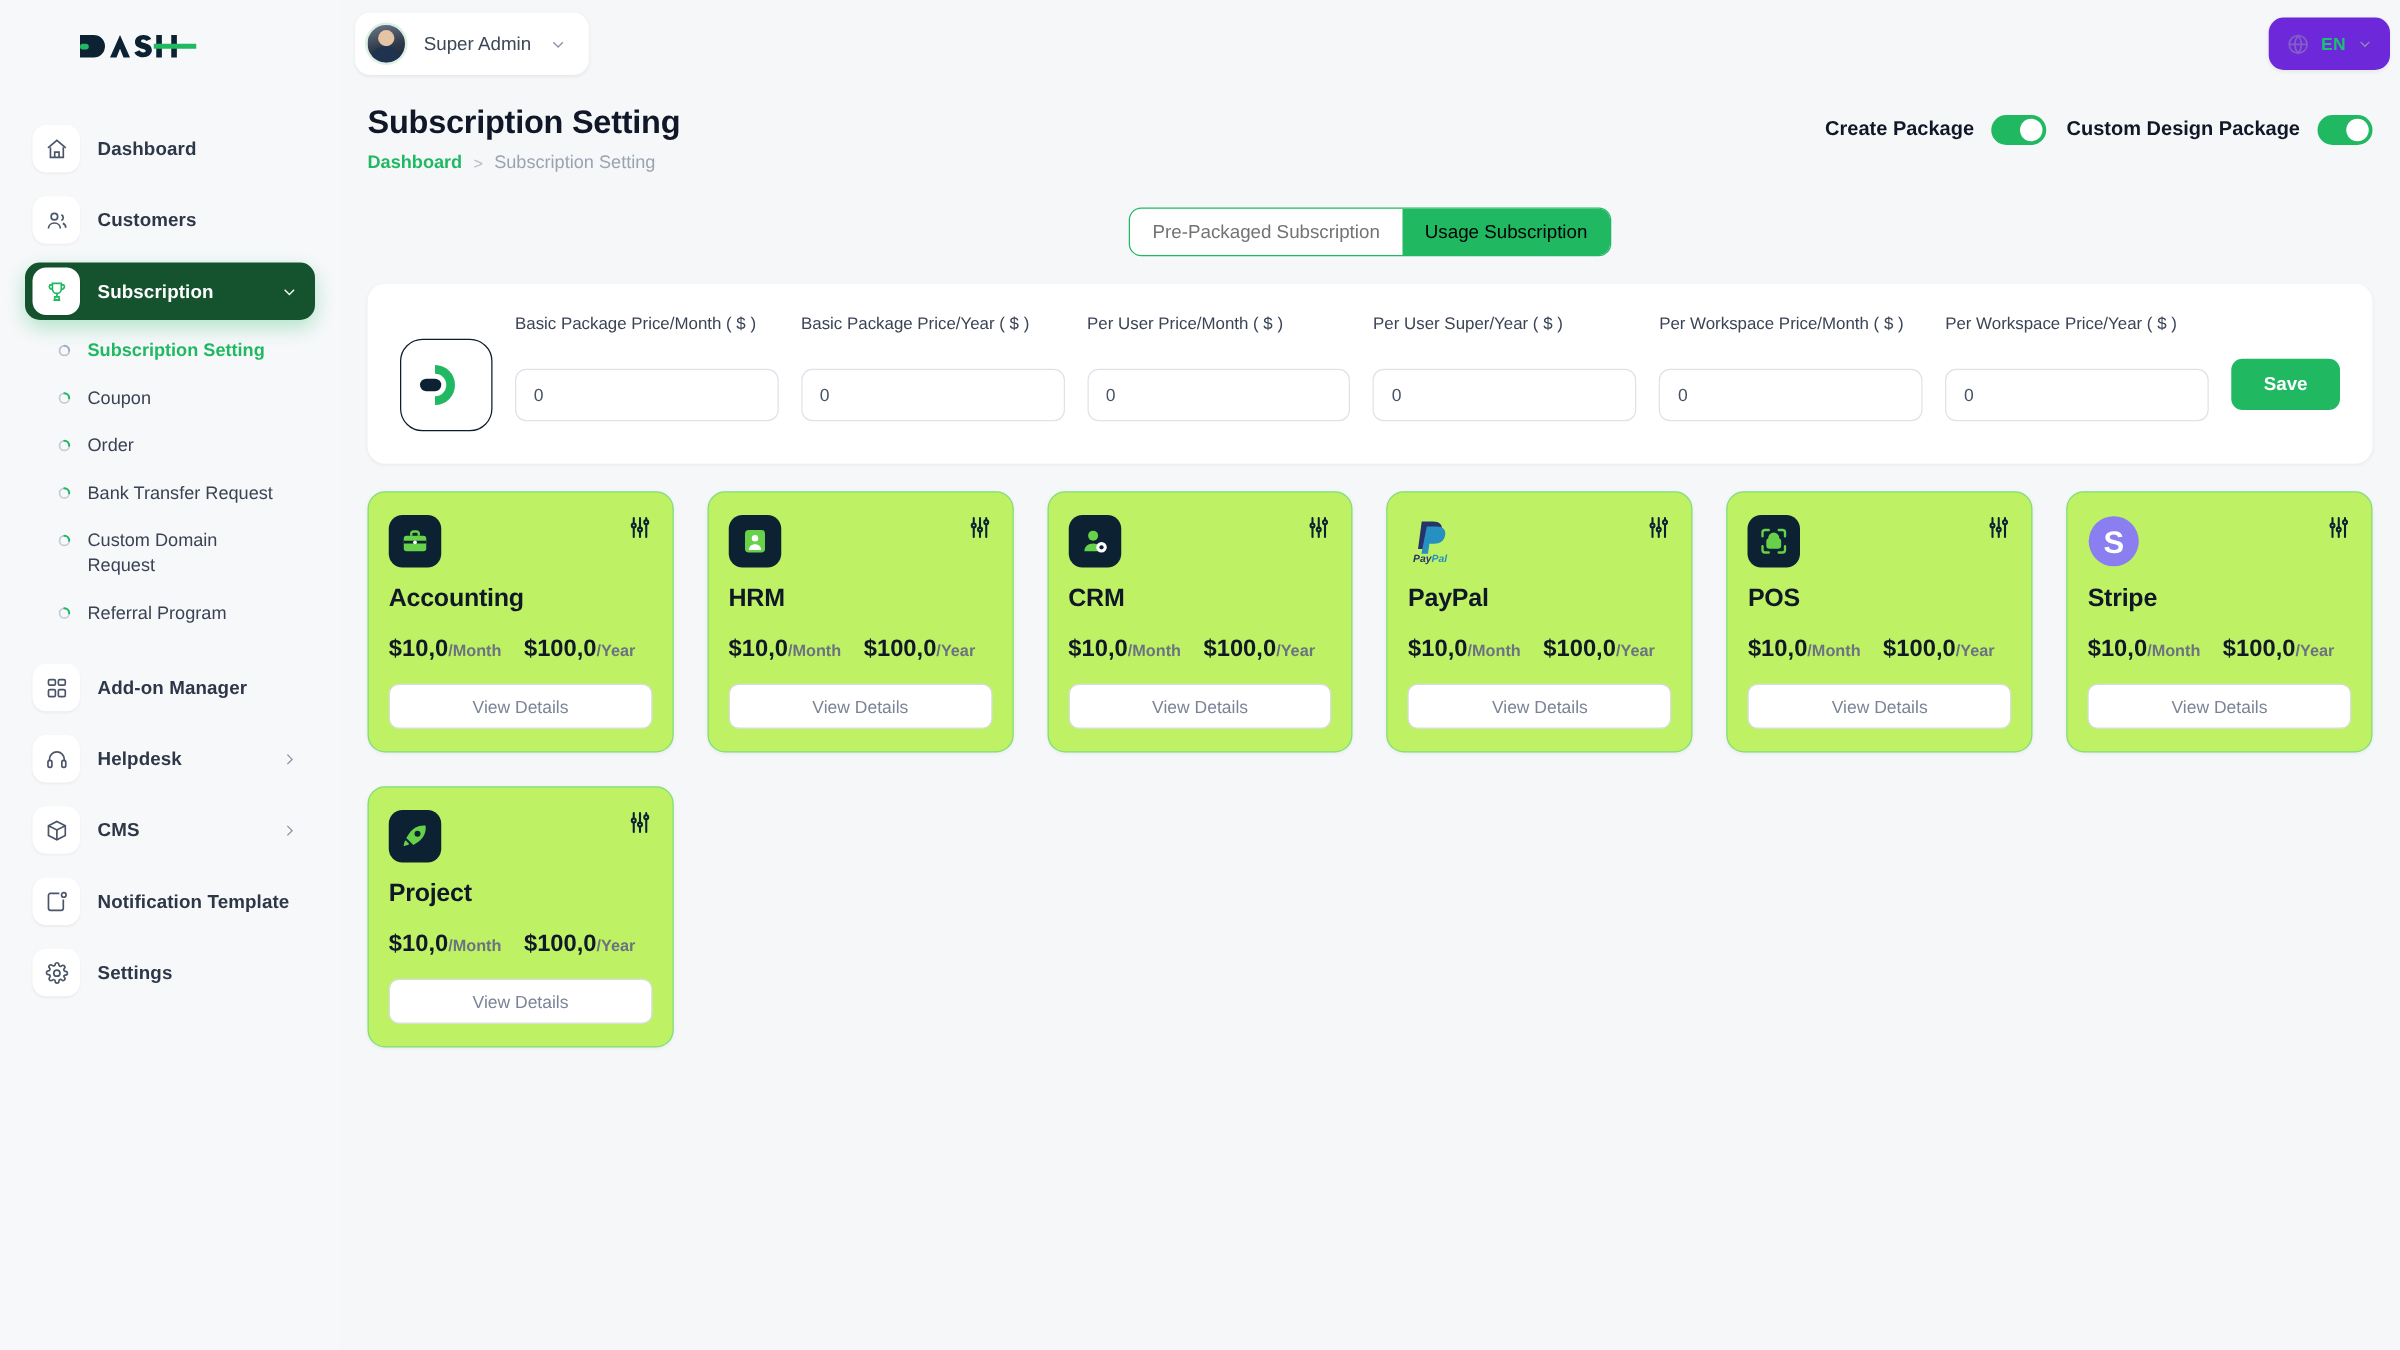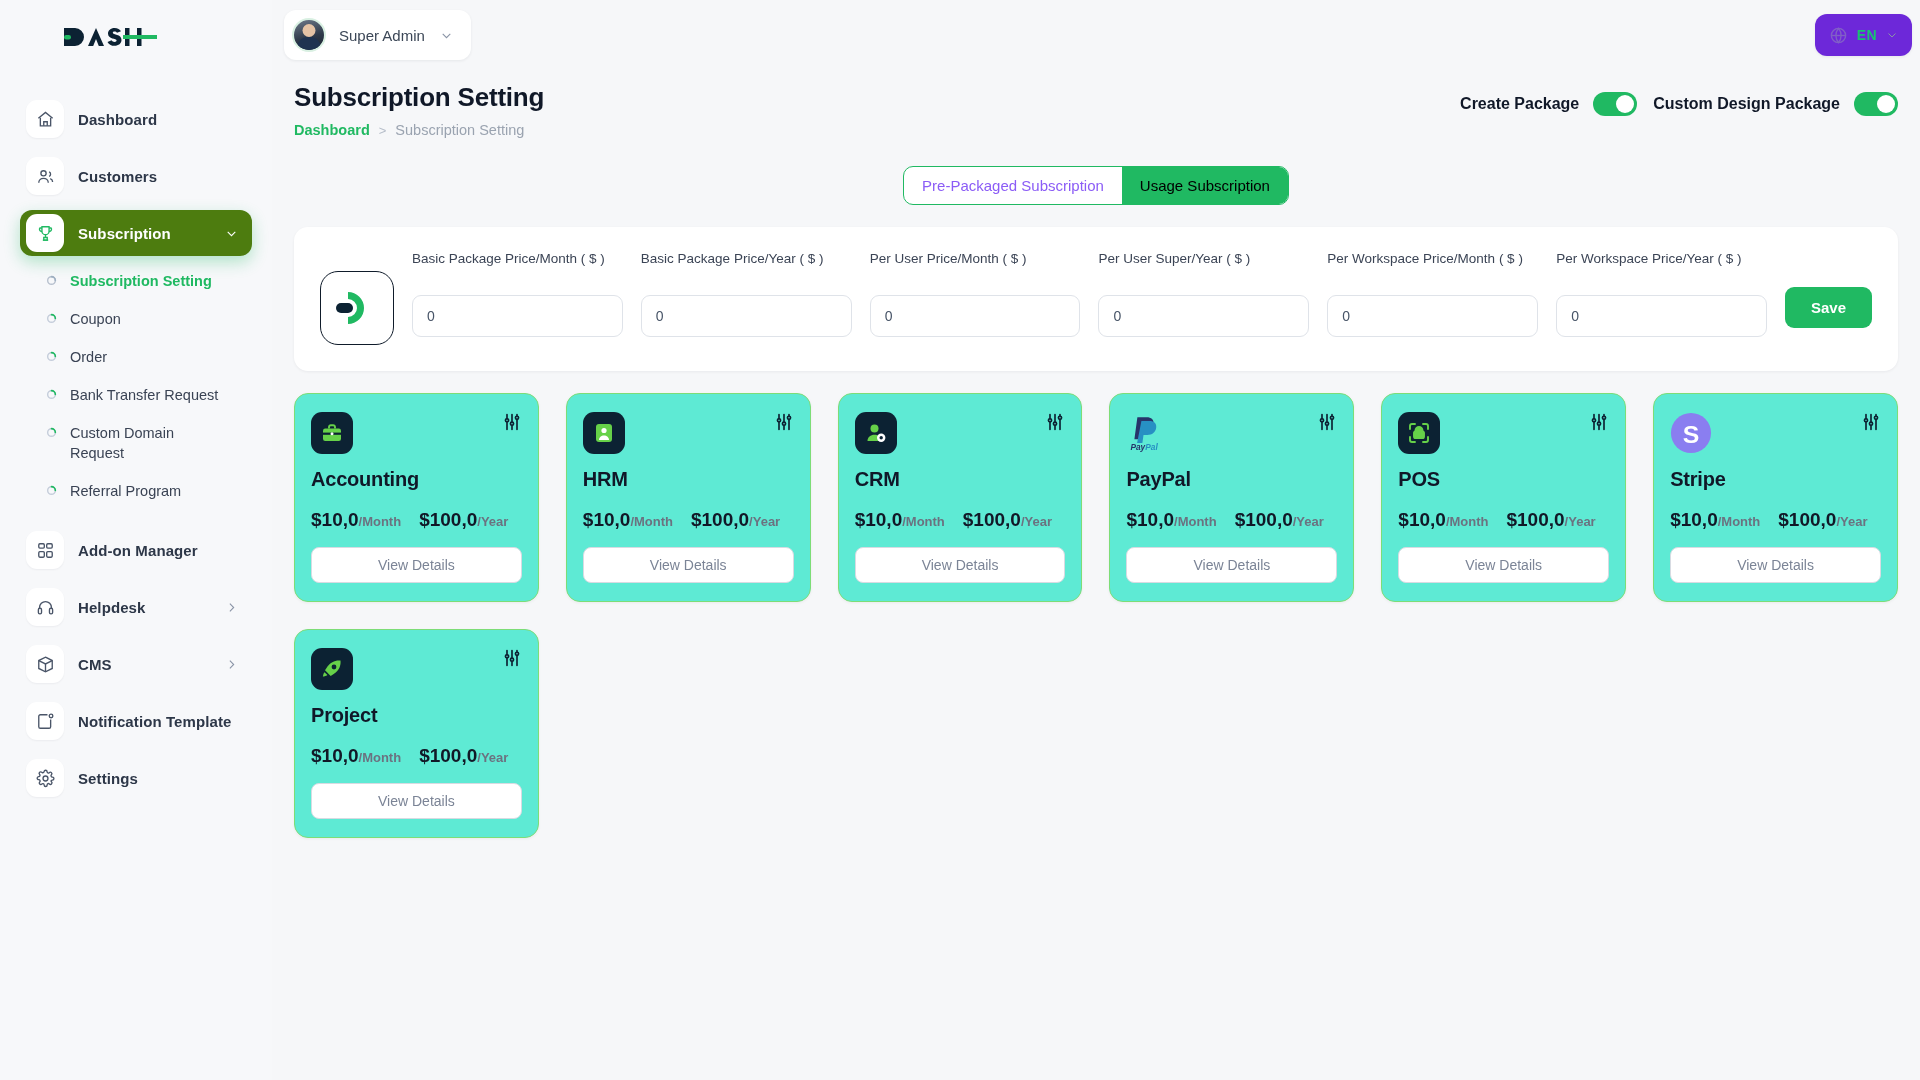--- a/index.html
+++ b/index.html
@@ -34,21 +34,21 @@
     width: 38px; height: 38px; border-radius: 11px;
     background: #ffffff; display: flex; align-items: center; justify-content: center;
     box-shadow: 0 1px 2px rgba(16,24,40,.05);
     flex: 0 0 38px;
   }
   .nav-item .ico-box svg { width: 19px; height: 19px; stroke: #4a5568; fill: none; stroke-width: 1.7; }
   .nav-item .label { font-size: 15px; color: #2d3748; font-weight: 600; letter-spacing: .1px; white-space: nowrap;}
   .nav-item .chev { margin-left: auto; width: 13px; height: 13px; stroke: #8a94a6; stroke-width: 2; fill: none; }
 
   .nav-item.active {
-    background: #4d7c0f;
+    background: #14532d;
     box-shadow: 0 6px 16px rgba(32,185,98,.32);
   }
   .nav-item.active .label { color: #ffffff; }
   .nav-item.active .ico-box svg { stroke: #20b962; }
   .nav-item.active .chev { stroke: #ffffff; }
 
   .sub-list { padding: 4px 0 8px 0; }
   .sub-item {
     display: flex; align-items: flex-start; gap: 13px;
     padding: 0 10px 0 26px; margin-bottom: 18px;
@@ -123,21 +123,21 @@
   }
 
   
   .tabs-row { display: flex; justify-content: center; margin-top: 28px; }
   .tabs {
     display: inline-flex; border: 1px solid #20b962; border-radius: 10px;
     background: #fff; overflow: hidden;
   }
   .tab {
     font-size: 15px; padding: 10px 18px; cursor: pointer;
-    color: #8b5cf6; font-weight: 500; white-space: nowrap;
+    color: #737373; font-weight: 500; white-space: nowrap;
   }
   .tab.active { background: #20b962; color: #000000; border-radius: 0; }
 
   
   .panel {
     margin-top: 22px; background: #fff; border-radius: 14px;
     padding: 22px 26px 26px 26px;
     box-shadow: 0 1px 3px rgba(16,24,40,.06);
   }
   .price-row { display: flex; align-items: flex-start; gap: 18px; }
@@ -162,21 +162,21 @@
     font-size: 15px; font-weight: 600; padding: 12px 26px; cursor: pointer;
     font-family: "Liberation Sans", sans-serif;
   }
 
   
   .cards {
     margin-top: 22px;
     display: grid; grid-template-columns: repeat(6, 1fr); gap: 27px 27px;
   }
   .card {
-    background: #5eead4; border: 1.4px solid #7ddd77; border-radius: 14px;
+    background: #bef264; border: 1.4px solid #7ddd77; border-radius: 14px;
     padding: 18px 16px 18px 16px;
     box-shadow: 0 1px 3px rgba(16,24,40,.05);
   }
   .card-top { display: flex; align-items: flex-start; justify-content: space-between; }
   .app-icon {
     width: 42px; height: 42px; border-radius: 11px; background: #0c2233;
     display: flex; align-items: center; justify-content: center; flex: 0 0 42px;
   }
   .app-icon.plain { background: transparent; border-radius: 0; }
   .sliders { width: 20px; height: 20px; cursor: pointer; flex: 0 0 20px; }

